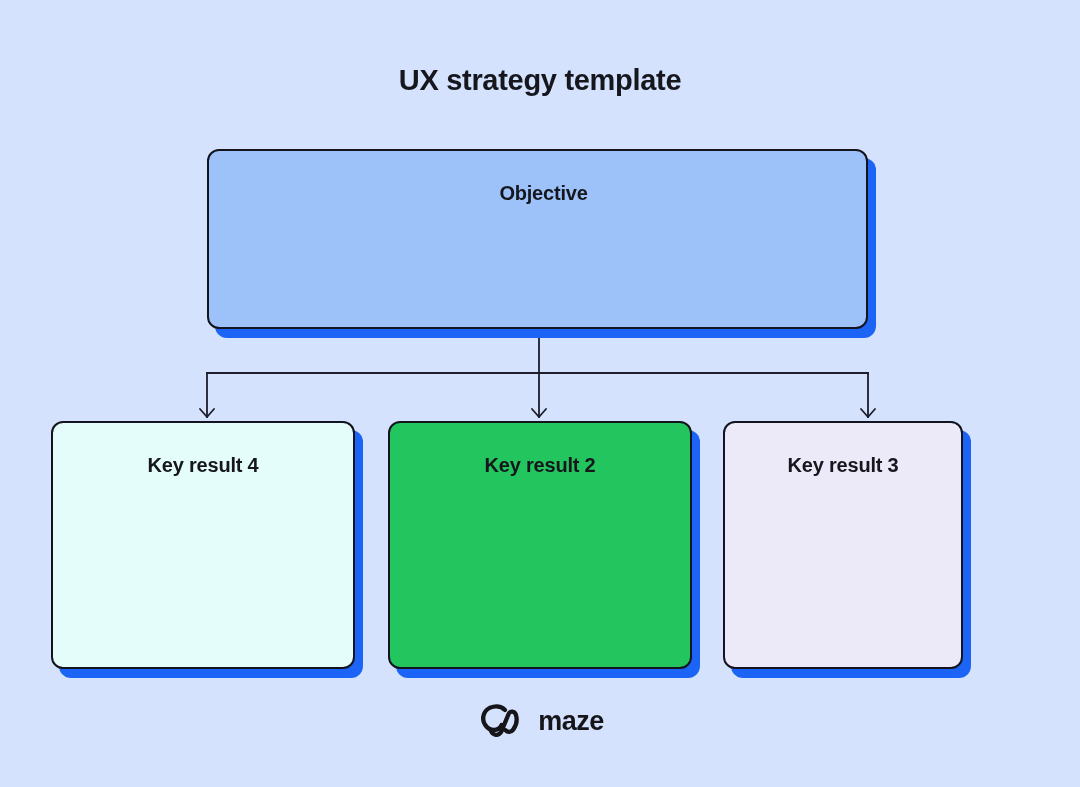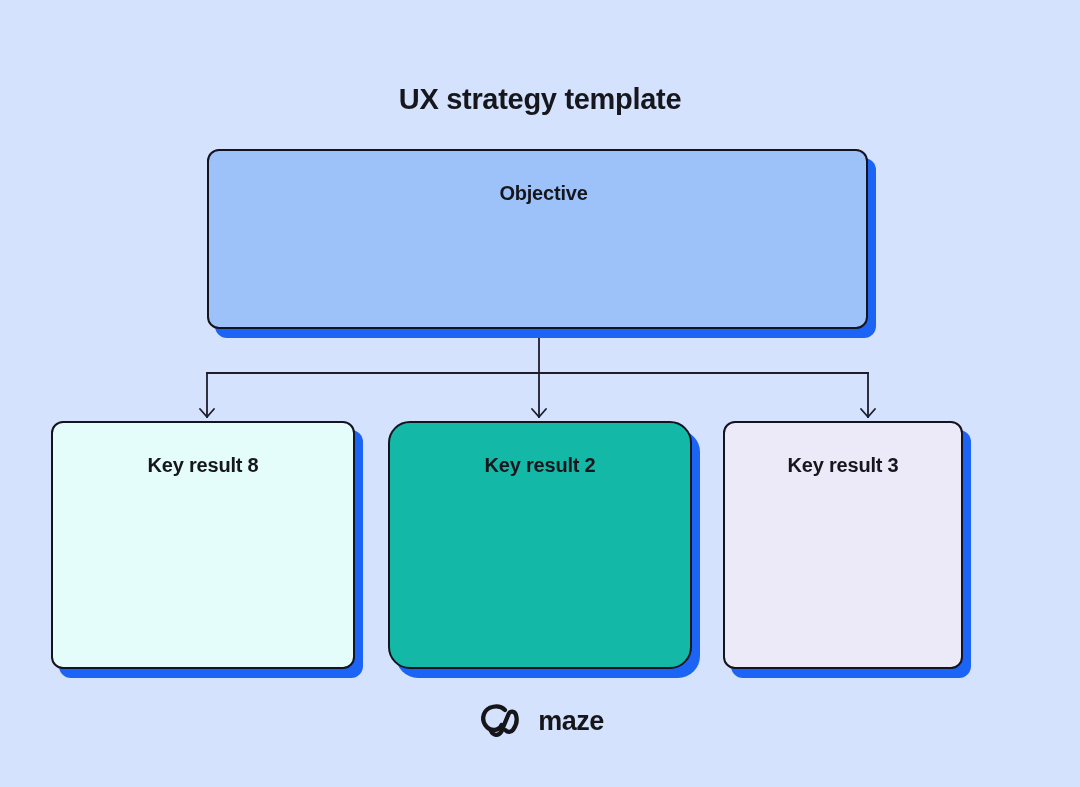--- a/index.html
+++ b/index.html
@@ -8,21 +8,21 @@
     font-family: "Liberation Sans", "DejaVu Sans", sans-serif;
     width: 1080px; height: 787px; overflow: hidden;
   }
   .canvas {
     position: relative;
     width: 1080px; height: 787px;
     background: #d4e2fd;
   }
   .title {
     position: absolute;
-    top: 83px; left: 0; width: 100%;
+    top: 64px; left: 0; width: 100%;
     text-align: center;
     font-size: 29px; font-weight: 700;
     letter-spacing: -0.3px;
     color: #16161d;
   }
   .node {
     position: absolute;
     border: 2px solid #14141f;
     border-radius: 12px;
     box-shadow: 8px 9px 0 0 #1b64f5;
@@ -72,24 +72,24 @@
       <path d="M868 373 L868 417"></path>
       <path stroke-linecap="round" stroke-linejoin="round" d="M200 409 L207 417 L214 409 M532 409 L539 417 L546 409 M861 409 L868 417 L875 409"></path>
     </g>
   </svg>
 
   <div class="node node-objective" style="background-color: rgb(157, 194, 250);">
     <div class="label">Objective</div>
   </div>
 
   <div class="node node-kr1" style="background-color: rgb(228, 252, 250);">
-    <div class="label">Key result 8</div>
+    <div class="label">Key result 4</div>
   </div>
 
-  <div class="node node-kr2" style="background-color: #14b8a6; border-radius: 22px;">
+  <div class="node node-kr2" style="background-color: #22c55e;">
     <div class="label">Key result 2</div>
   </div>
 
   <div class="node node-kr3" style="background-color: rgb(236, 233, 248);">
     <div class="label">Key result 3</div>
   </div>
 
   <div class="footer">
     <svg class="logo-mark" width="47" height="39" viewBox="0 0 47 39" xmlns="http://www.w3.org/2000/svg">
       <g stroke="#15151a" stroke-width="4.3" fill="none" stroke-linecap="round" stroke-linejoin="round">

